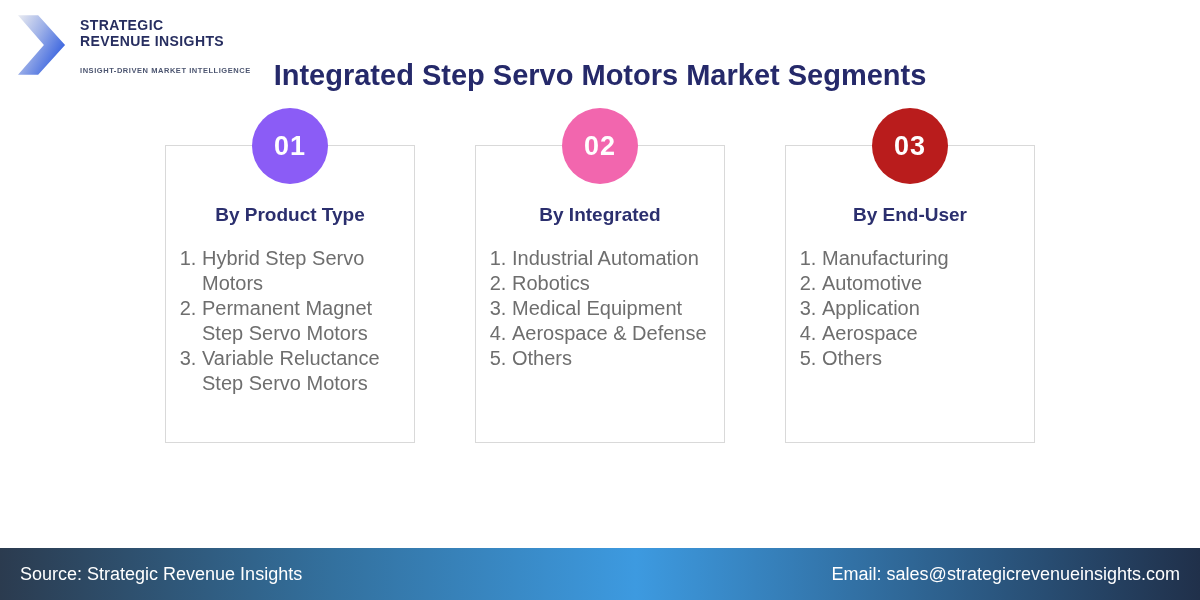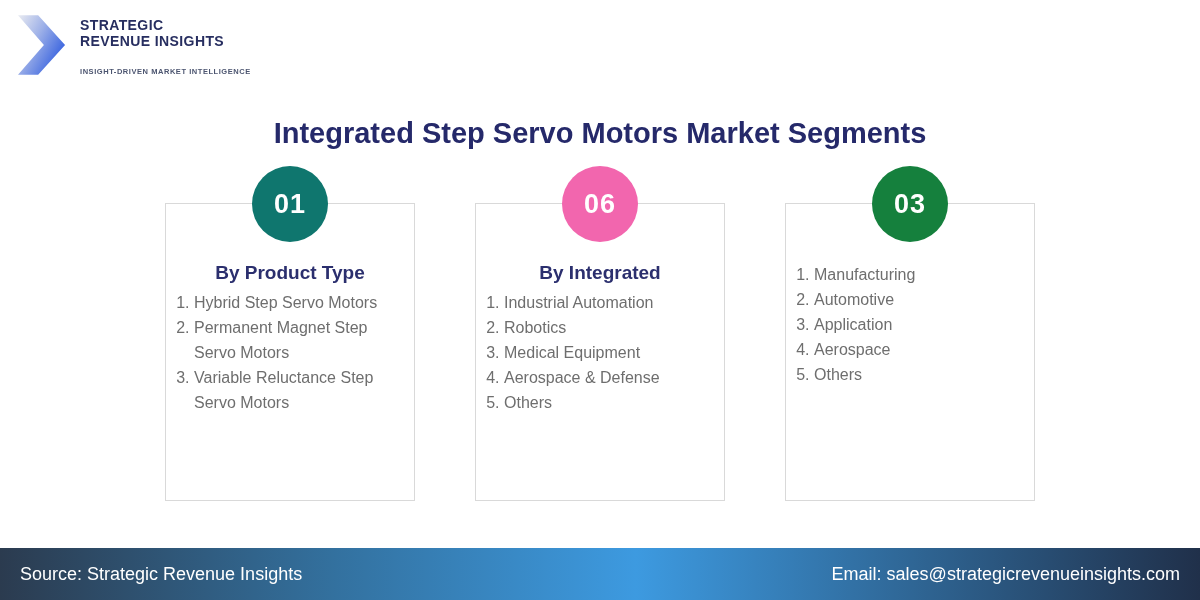--- a/index.html
+++ b/index.html
@@ -7,36 +7,36 @@
   body {
     position:relative;
     background:#ffffff;
     font-family:"Liberation Sans", sans-serif;
     overflow:hidden;
   }
 
   
   .logo {
     position:absolute; left:18px; top:14px;
-    display:flex; align-items:center; gap:14px;
+    display:flex; align-items:flex-start; gap:14px;
   }
   .logo-mark { width:48px; height:62px; flex:0 0 auto; }
   .logo-text { padding-top:4px; }
   .logo-name {
     font-weight:bold; font-size:14px; line-height:1.12;
     color:#272e60; letter-spacing:.4px;
   }
   .logo-tagline {
     margin-top:17px; font-size:7.5px; letter-spacing:.55px;
     color:#4c5570; font-weight:bold;
   }
 
   
   .title {
-    padding-top:117px;
+    padding-top:59px;
     text-align:center;
     font-size:29px; font-weight:bold;
     color:#25296a;
   }
 
   
   .cards {
     margin-top:53px;
     display:flex; justify-content:center; gap:60px;
   }
@@ -51,25 +51,25 @@
     position:absolute; top:-38px; left:50%;
     transform:translateX(-50%);
     width:76px; height:76px; border-radius:50%;
     display:flex; align-items:center; justify-content:center;
     color:#ffffff; font-size:27px; font-weight:bold; letter-spacing:1px;
   }
   .card h2 {
     text-align:center;
     font-size:19px; font-weight:bold;
     color:#2b2f6e;
-    margin-bottom:6px;
+    margin-bottom:20px;
   }
   .card ol {
-    margin-left:14px;
-    font-size:16px; line-height:25px;
+    margin-left:22px;
+    font-size:20px; line-height:25px;
     color:#6e6e6e;
   }
   .card ol li::marker { color:#6e6e6e; }
 
   
   .footer {
     position:absolute; left:0; bottom:0;
     width:1200px; height:52px;
     display:flex; align-items:center; justify-content:space-between;
     padding:0 20px;
@@ -97,43 +97,44 @@
     <div class="logo-name">REVENUE INSIGHTS</div>
     <div class="logo-tagline">INSIGHT-DRIVEN MARKET INTELLIGENCE</div>
   </div>
 </div>
 
 <h1 class="title">Integrated Step Servo Motors Market Segments</h1>
 
 <div class="cards">
 
   <div class="card">
-    <div class="badge" style="background: #0f766e;">01</div>
+    <div class="badge" style="background: #8b5cf6;">01</div>
     <h2>By Product Type</h2>
     <ol>
       <li>Hybrid Step Servo Motors</li>
       <li>Permanent Magnet Step Servo Motors</li>
       <li>Variable Reluctance Step Servo Motors</li>
     </ol>
   </div>
 
   <div class="card">
-    <div class="badge" style="background: rgb(242, 102, 174);">06</div>
+    <div class="badge" style="background: rgb(242, 102, 174);">02</div>
     <h2>By Integrated</h2>
     <ol>
       <li>Industrial Automation</li>
       <li>Robotics</li>
       <li>Medical Equipment</li>
       <li>Aerospace &amp; Defense</li>
       <li>Others</li>
     </ol>
   </div>
 
   <div class="card">
-    <div class="badge" style="background: #15803d; text-align: right;">03</div>
+    <div class="badge" style="background: #b91c1c; text-align: right;">03</div>
+    <h2>By End-User</h2>
     <ol>
       <li>Manufacturing</li>
       <li>Automotive</li>
       <li>Application</li>
       <li>Aerospace</li>
       <li>Others</li>
     </ol>
   </div>
 
 </div>

